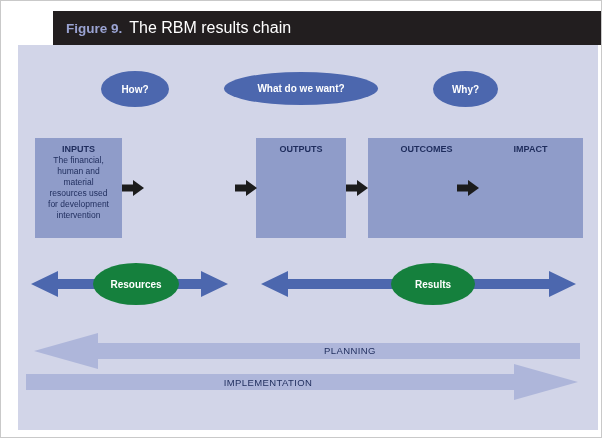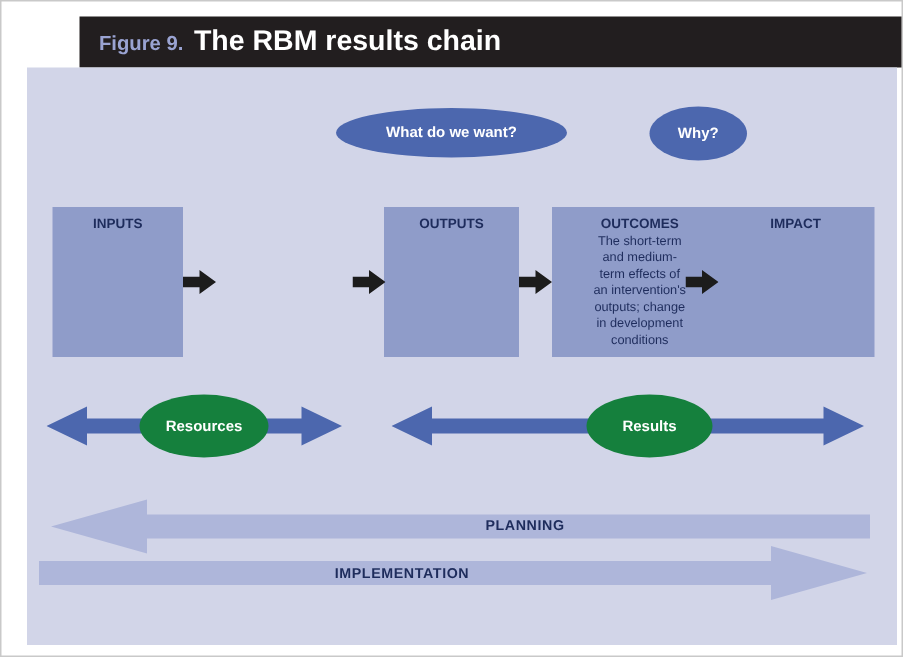--- a/index.html
+++ b/index.html
@@ -8,21 +8,21 @@
   #frame {
     position: relative; width: 602px; height: 438px;
     background: #ffffff; border: 1px solid #c9c9c9; overflow: hidden;
   }
   
   #header {
     position: absolute; left: 17px; top: 10px; width: 580px; height: 34px;
     background: #221e1f; display: flex; align-items: center; padding-left: 13px; margin-left: 35px;
   }
   #header .fig-label { color: #9aa3d2; font-weight: bold; font-size: 13.5px; }
-  #header .fig-title { color: #ffffff; font-weight: bold; font-size: 19px; margin-left: 7px; }
+  #header .fig-title { color: #ffffff; font-weight: normal; font-size: 16px; margin-left: 7px; }
   
   #panel {
     position: absolute; left: 17px; top: 44px; width: 580px; height: 385px;
     background: #d2d5e8;
   }
   
   .q-oval {
     position: absolute; background: #4c67ae; border-radius: 50%;
     color: #ffffff; font-weight: bold; font-size: 10px;
     display: flex; align-items: center; justify-content: center; text-align: center;
@@ -57,60 +57,62 @@
     color: #ffffff; font-weight: bold; font-size: 10px;
     display: flex; align-items: center; justify-content: center;
   }
   #resources-oval { left: 75px;  width: 86px; }
   #results-oval   { left: 373px; width: 84px; }
   
   .process-arrow { position: absolute; }
   #planning-arrow       { left: 16px; top: 286px; width: 546px; height: 40px; }
   #implementation-arrow { left: 8px;  top: 317px; width: 552px; height: 40px; }
   .process-label {
-    position: absolute; color: #1e2c5c; font-weight: bold; font-size: 9.5px;
+    position: absolute; color: #1e2c5c; font-weight: normal; font-size: 9.5px;
     letter-spacing: 0.4px; text-align: center; height: 15px; line-height: 15px;
   }
   #planning-label       { left: 102px; top: 298px; width: 460px; }
   #implementation-label { left: 8px;   top: 330px; width: 484px; }
 </style>
 </head>
 <body>
 
 <div id="frame">
 
   <div id="header">
     <span class="fig-label">Figure 9.</span>
     <span class="fig-title">The RBM results chain</span>
   </div>
 
   <div id="panel">
 
+    <div id="q-how" class="q-oval">
+      <span>How?</span>
+    </div>
     <div id="q-what" class="q-oval">
       <span>What do we want?</span>
     </div>
     <div id="q-why" class="q-oval">
       <span>Why?</span>
     </div>
 
     <div id="box-inputs" class="chain-box">
       <div class="box-title">INPUTS</div>
+      <div class="box-body">The financial,
+human and
+material
+resources used
+for development
+intervention</div>
     </div>
     <div id="box-outputs" class="chain-box">
       <div class="box-title">OUTPUTS</div>
     </div>
     <div id="box-outcomes" class="chain-box">
       <div class="box-title">OUTCOMES</div>
-      <div class="box-body">The short-term
-and medium-
-term effects of
-an intervention's
-outputs; change
-in development
-conditions</div>
     </div>
     <div id="box-impact" class="chain-box">
       <div class="box-title">IMPACT</div>
     </div>
 
     <svg id="flow-arrow-1" class="flow-arrow" viewBox="0 0 22 18">
       <polygon points="0,5.5 11,5.5 11,1 22,9 11,17 11,12.5 0,12.5" fill="#1c1c1c"></polygon>
     </svg>
     <svg id="flow-arrow-2" class="flow-arrow" viewBox="0 0 22 18">
       <polygon points="0,5.5 11,5.5 11,1 22,9 11,17 11,12.5 0,12.5" fill="#1c1c1c"></polygon>

